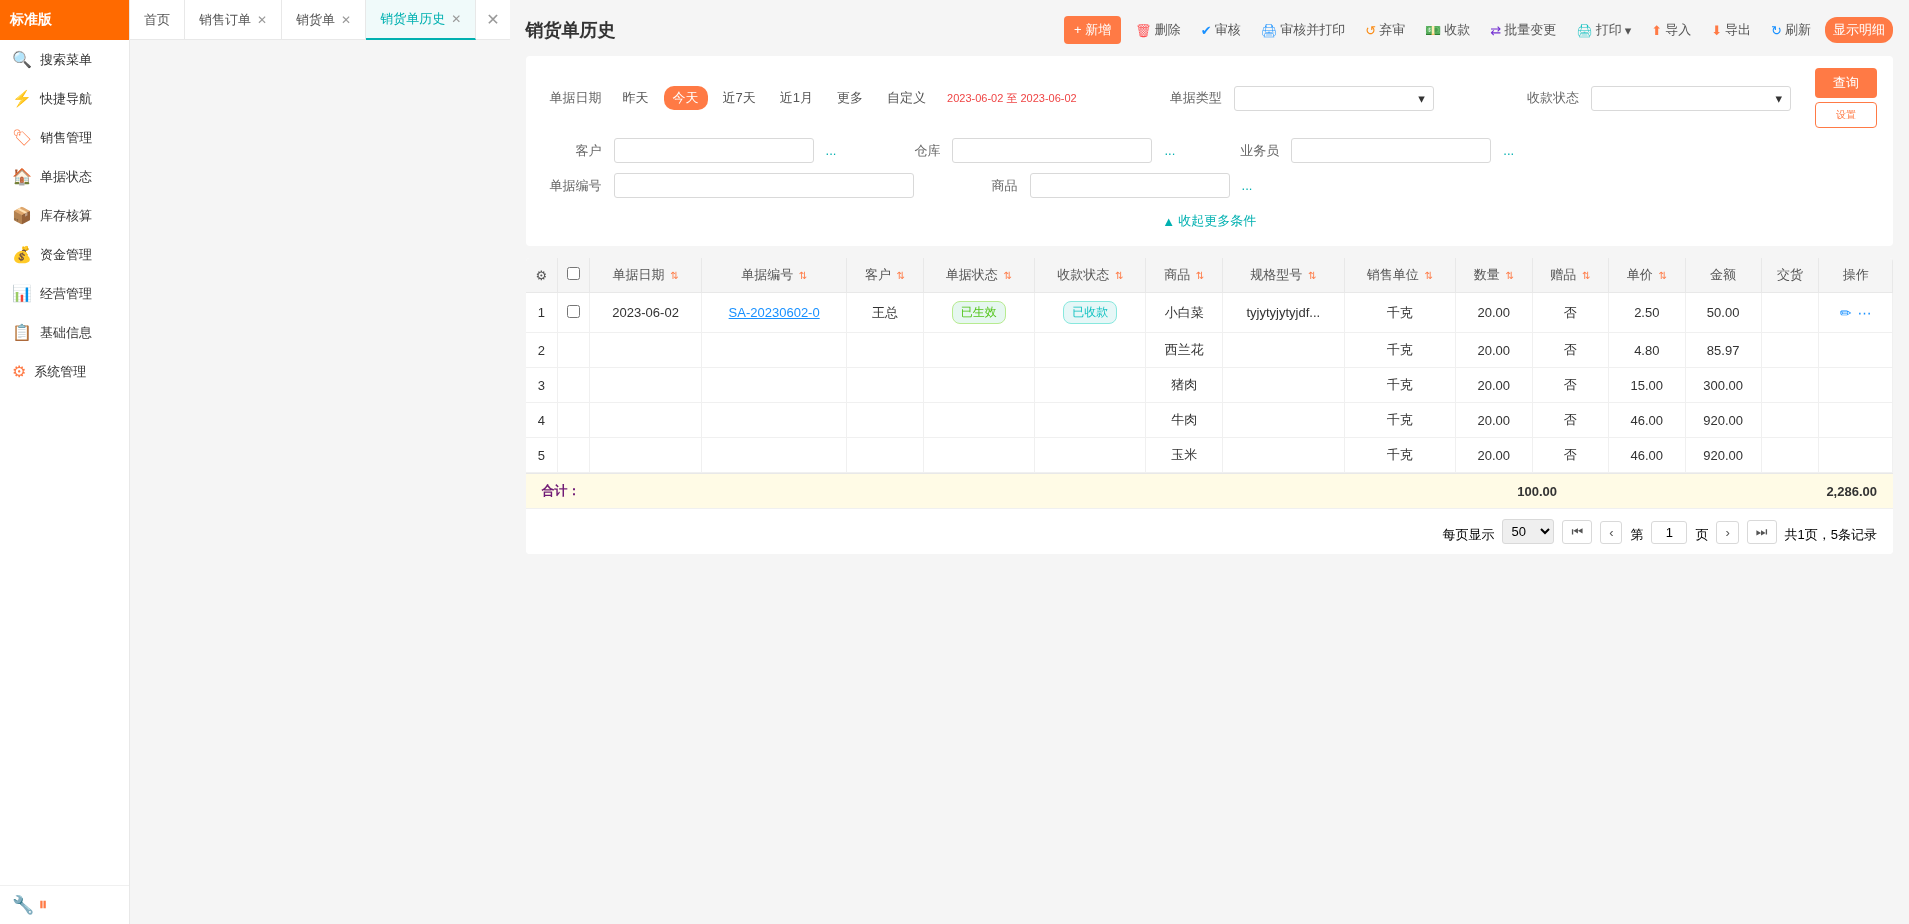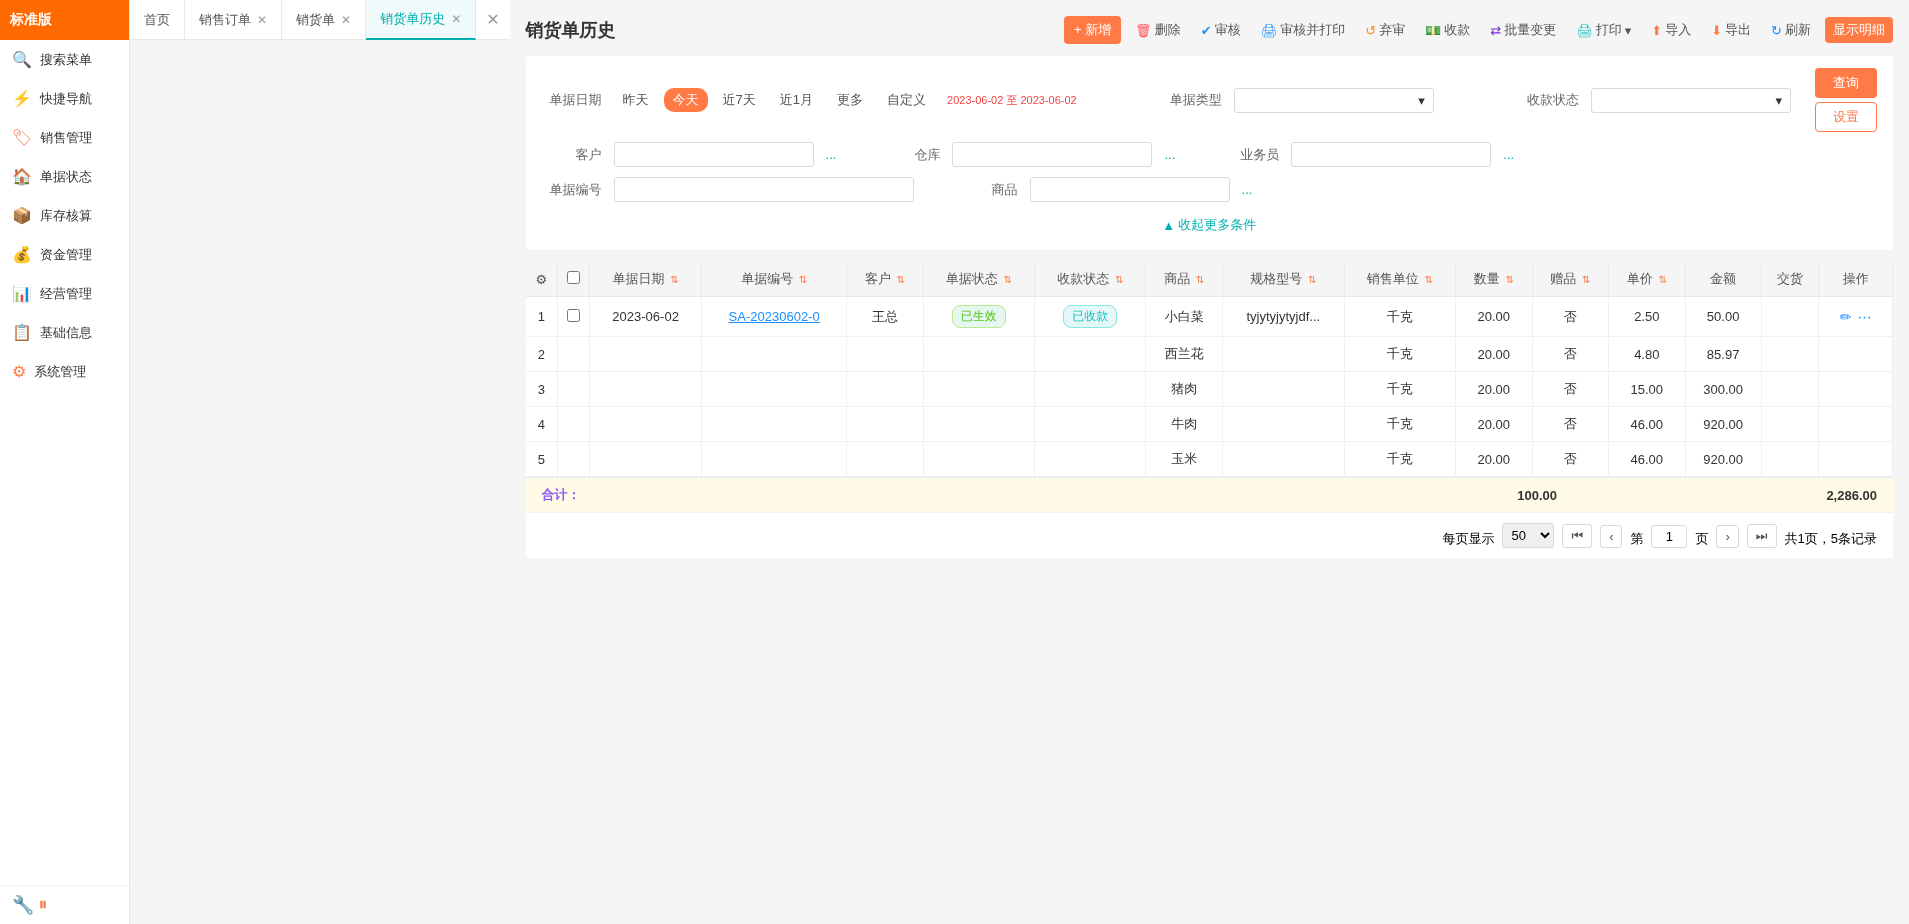--- a/index.html
+++ b/index.html
@@ -188,21 +188,21 @@
       cursor: pointer;
       font-size: 13px;
     }
     .set-btn {
       background: #fff;
       color: #ff7a45;
       border: 1px solid #ff7a45;
       border-radius: 4px;
       padding: 5px 14px;
       cursor: pointer;
-      font-size: 13px;
+      font-size: 10px;
     }
 
     
     .table-container {
       background: #fff;
       border-radius: 4px;
       overflow: auto;
     }
     table {
       width: 100%;
@@ -238,21 +238,21 @@
 
     
     .table-footer {
       background: #fffbe6;
       display: flex;
       align-items: center;
       padding: 8px 16px;
       border-top: 1px solid #e8e8e8;
       gap: 20px;
     }
-    .table-footer .total-label { color: #8b5cf6; font-weight: bold; font-family: Liberation Serif, serif; }
+    .table-footer .total-label { color: #701a75; font-weight: bold; font-family: Liberation Serif, serif; }
     .table-footer .total-value { color: #333; font-weight: bold; }
 
     
     .pagination {
       display: flex;
       align-items: flex-end;
       justify-content: flex-end;
       padding: 10px 16px;
       background: #fff;
       gap: 8px;
@@ -395,21 +395,21 @@
           <span>导入</span>
         </div>
         <div class="toolbar-btn">
           <span style="color:#ff7a45;">⬇</span>
           <span>导出</span>
         </div>
         <div class="toolbar-btn">
           <span style="color:#1890ff;">↻</span>
           <span>刷新</span>
         </div>
-        <div class="toolbar-btn" style="background:#ff7a45;color:#fff;border-radius:4px;padding:4px 8px;">
+        <div class="toolbar-btn" style="background:#ff7a45;color:#fff;border-radius:12px;padding:4px 8px;">
           <span>显示明细</span>
         </div>
       </div>
     </div>
 
     <div class="filter-area">
 
       <div class="filter-row">
         <span class="filter-label">单据日期</span>
         <div class="date-group">

